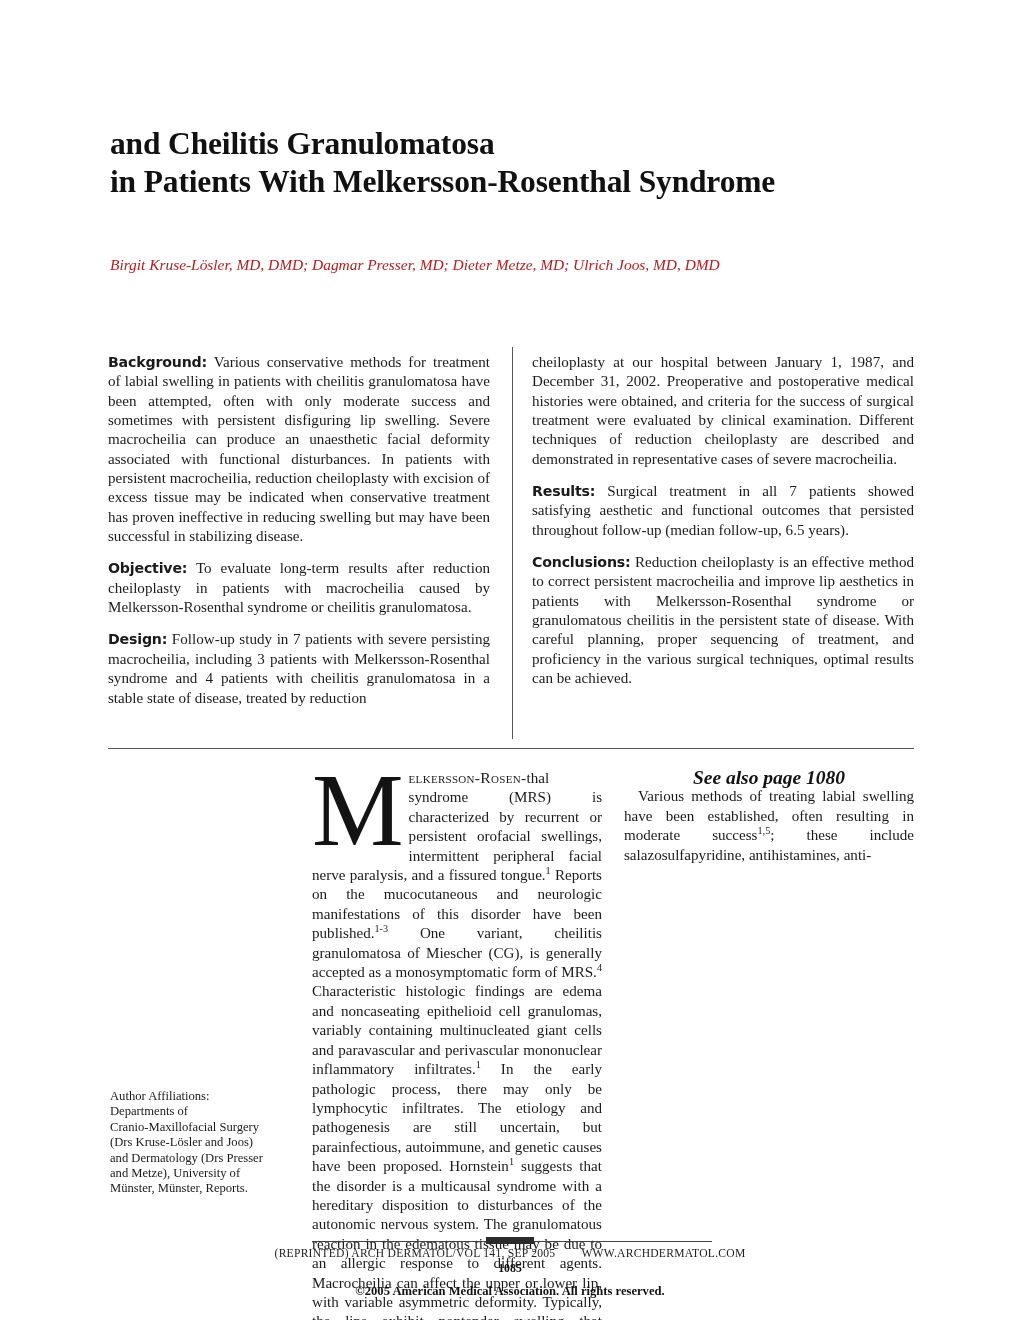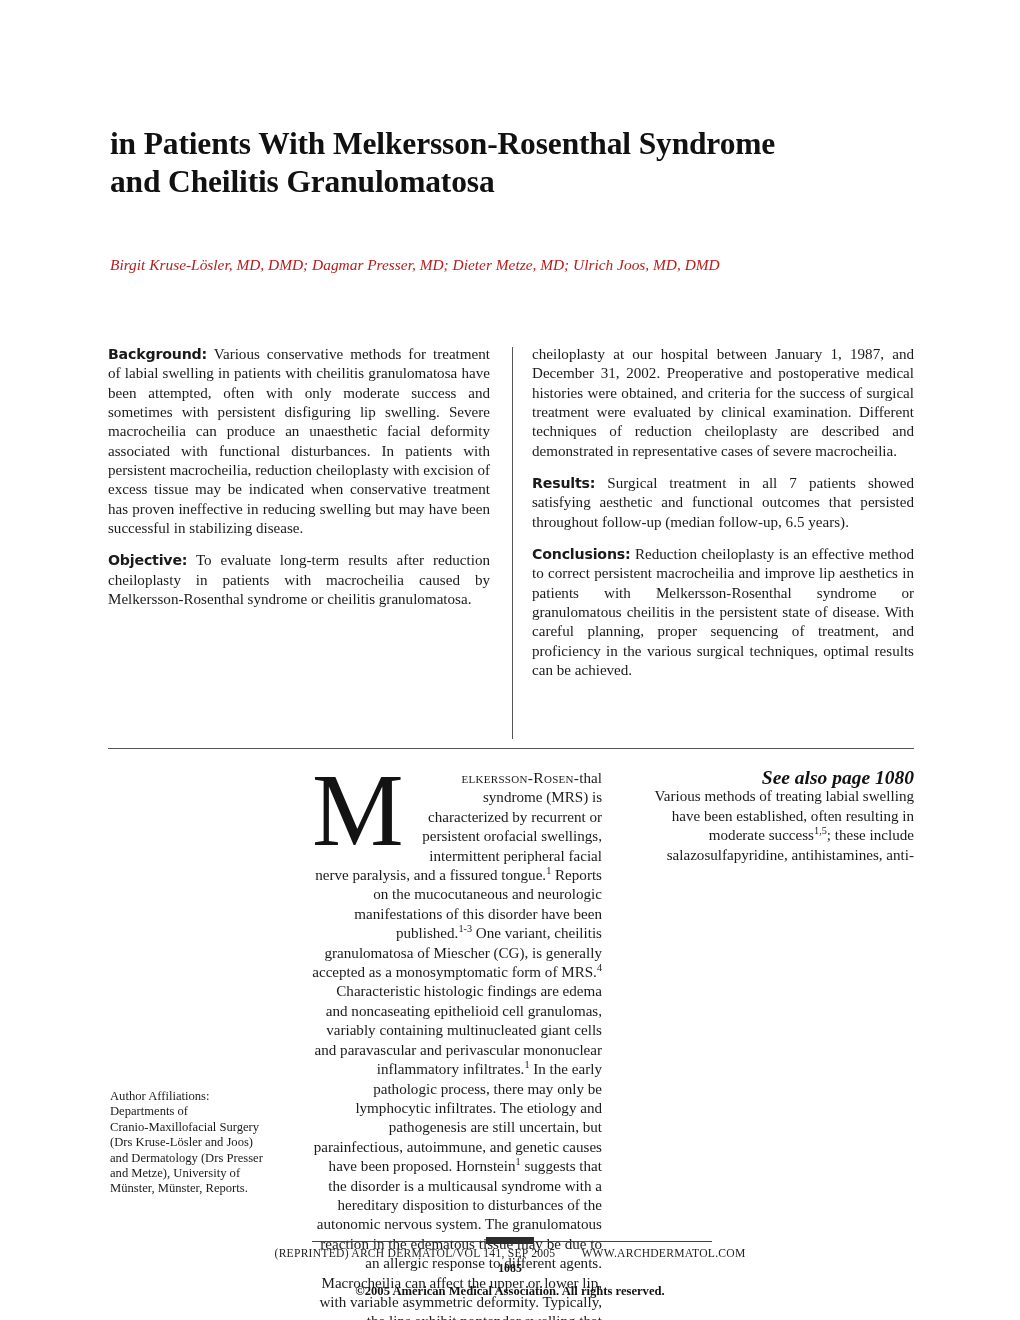--- a/index.html
+++ b/index.html
@@ -93,21 +93,21 @@
   .abs-col.left  { left: 0px; }
   .abs-col.right { left: 424px; }
   .abs-vrule {
     position: absolute;
     left: 404px;
     top: 2px;
     width: 1.2px;
     height: 392px;
     background: #555555;
   }
-  .abs-p { margin: 0 0 13px 0; }
+  .abs-p { margin: 8px 0 13px 0; }
   .abs-p:last-child { margin-bottom: 0; }
   .abs-lead {
     font-family: "DejaVu Sans", "Liberation Sans", sans-serif;
     font-weight: bold;
     font-size: 14.2px;
     letter-spacing: -0.2px;
   }
   .abs-cite {
     font-style: italic;
     margin-top: 18px;
@@ -132,21 +132,21 @@
   .body-col {
     position: absolute;
     top: 0;
     width: 290px;
     font-size: 15.1px;
     line-height: 19.4px;
     text-align: justify;
   }
   .body-col.mid   { left: 204px; }
   .body-col.right { left: 516px; }
-  .body-col p { margin: 0; text-indent: 0; text-align: right; }
+  .body-col p { margin: 0; text-indent: 0; }
   .body-col p + p { text-indent: 14px; }
 
   .dropcap {
     float: left;
     font-family: "Liberation Serif", "DejaVu Serif", serif;
     font-size: 103px;
     line-height: 0.78;
     font-weight: normal;
     margin: 2px 5px 0 0;
     color: #131313;
@@ -237,32 +237,33 @@
     color: #111111;
   }
 </style>
 </head>
 <body>
 
 <div class="page">
 
 
   <h1 class="article-title">
+    <div>and Cheilitis Granulomatosa</div>
     <div>in Patients With Melkersson-Rosenthal Syndrome</div>
-    <div>and Cheilitis Granulomatosa</div>
   </h1>
 
   <div class="authors">Birgit Kruse-Lösler, MD, DMD; Dagmar Presser, MD; Dieter Metze, MD; Ulrich Joos, MD, DMD</div>
 
   <div class="abstract">
     <div class="abs-vrule"></div>
 
     <div class="abs-col left">
       <p class="abs-p"><span class="abs-lead">Background:</span><span> Various conservative methods for treatment of labial swelling in patients with cheilitis granulomatosa have been attempted, often with only moderate success and sometimes with persistent disfiguring lip swelling. Severe macrocheilia can produce an unaesthetic facial deformity associated with functional disturbances. In patients with persistent macrocheilia, reduction cheiloplasty with excision of excess tissue may be indicated when conservative treatment has proven ineffective in reducing swelling but may have been successful in stabilizing disease.</span></p>
       <p class="abs-p"><span class="abs-lead">Objective:</span><span> To evaluate long-term results after reduction cheiloplasty in patients with macrocheilia caused by Melkersson-Rosenthal syndrome or cheilitis granulomatosa.</span></p>
+      <p class="abs-p"><span class="abs-lead">Design:</span><span> Follow-up study in 7 patients with severe persisting macrocheilia, including 3 patients with Melkersson-Rosenthal syndrome and 4 patients with cheilitis granulomatosa in a stable state of disease, treated by reduction</span></p>
     </div>
 
     <div class="abs-col right">
       <p class="abs-p">cheiloplasty at our hospital between January 1, 1987, and December 31, 2002. Preoperative and postoperative medical histories were obtained, and criteria for the success of surgical treatment were evaluated by clinical examination. Different techniques of reduction cheiloplasty are described and demonstrated in representative cases of severe macrocheilia.</p>
       <p class="abs-p"><span class="abs-lead">Results:</span><span> Surgical treatment in all 7 patients showed satisfying aesthetic and functional outcomes that persisted throughout follow-up (median follow-up, 6.5 years).</span></p>
       <p class="abs-p"><span class="abs-lead">Conclusions:</span><span> Reduction cheiloplasty is an effective method to correct persistent macrocheilia and improve lip aesthetics in patients with Melkersson-Rosenthal syndrome or granulomatous cheilitis in the persistent state of disease. With careful planning, proper sequencing of treatment, and proficiency in the various surgical techniques, optimal results can be achieved.</span></p>
     </div>
   </div>
 
   <div class="abstract-rule"></div>

